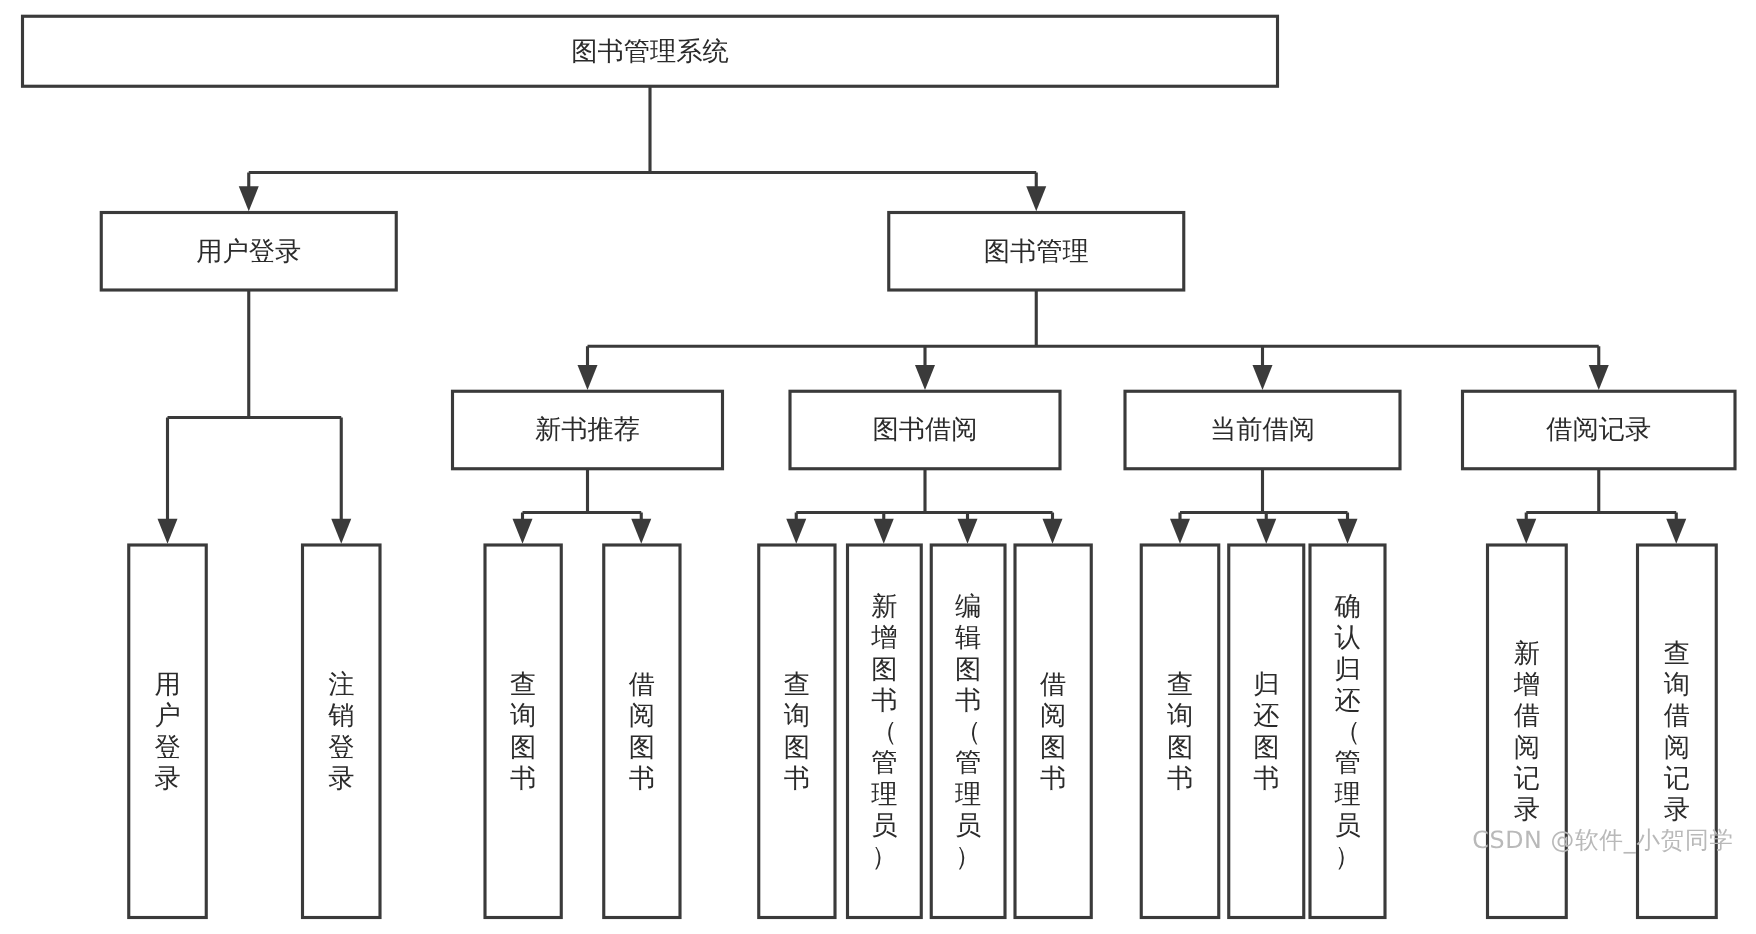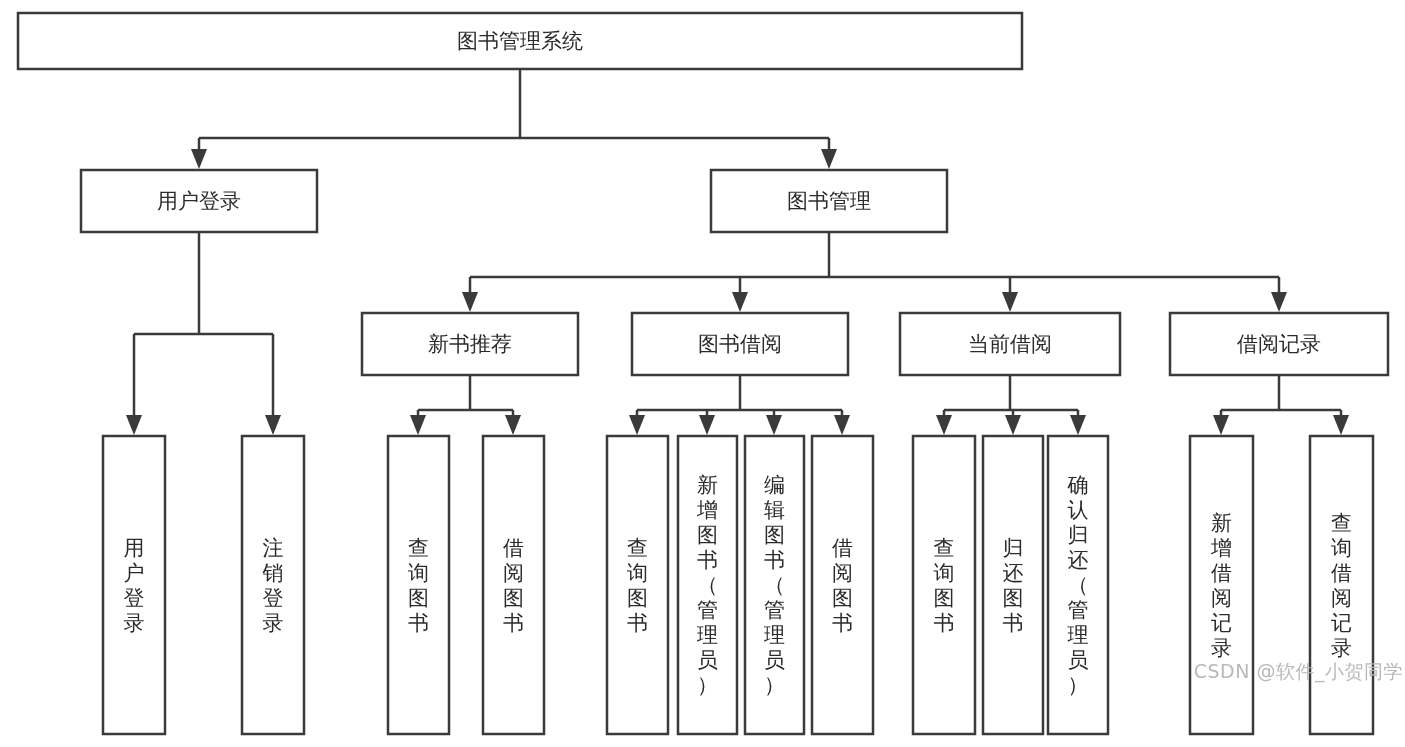--- a/index.html
+++ b/index.html
@@ -49,21 +49,21 @@
     dominant-baseline: middle;
   }
   .node-label-v {
     font-family: "DejaVu Sans", "Liberation Sans", sans-serif;
     font-size: 21px;
     fill: #2b2b2b;
     text-anchor: middle;
   }
   .watermark {
     position: absolute;
-    right: 2px;
+    right: 18px;
     bottom: 4px;
     font-family: "DejaVu Sans", "Liberation Sans", sans-serif;
     font-size: 19px;
     color: #b9b9b9;
     white-space: nowrap;
     letter-spacing: 0.5px;
   }
 </style>
 </head>
 <body>

